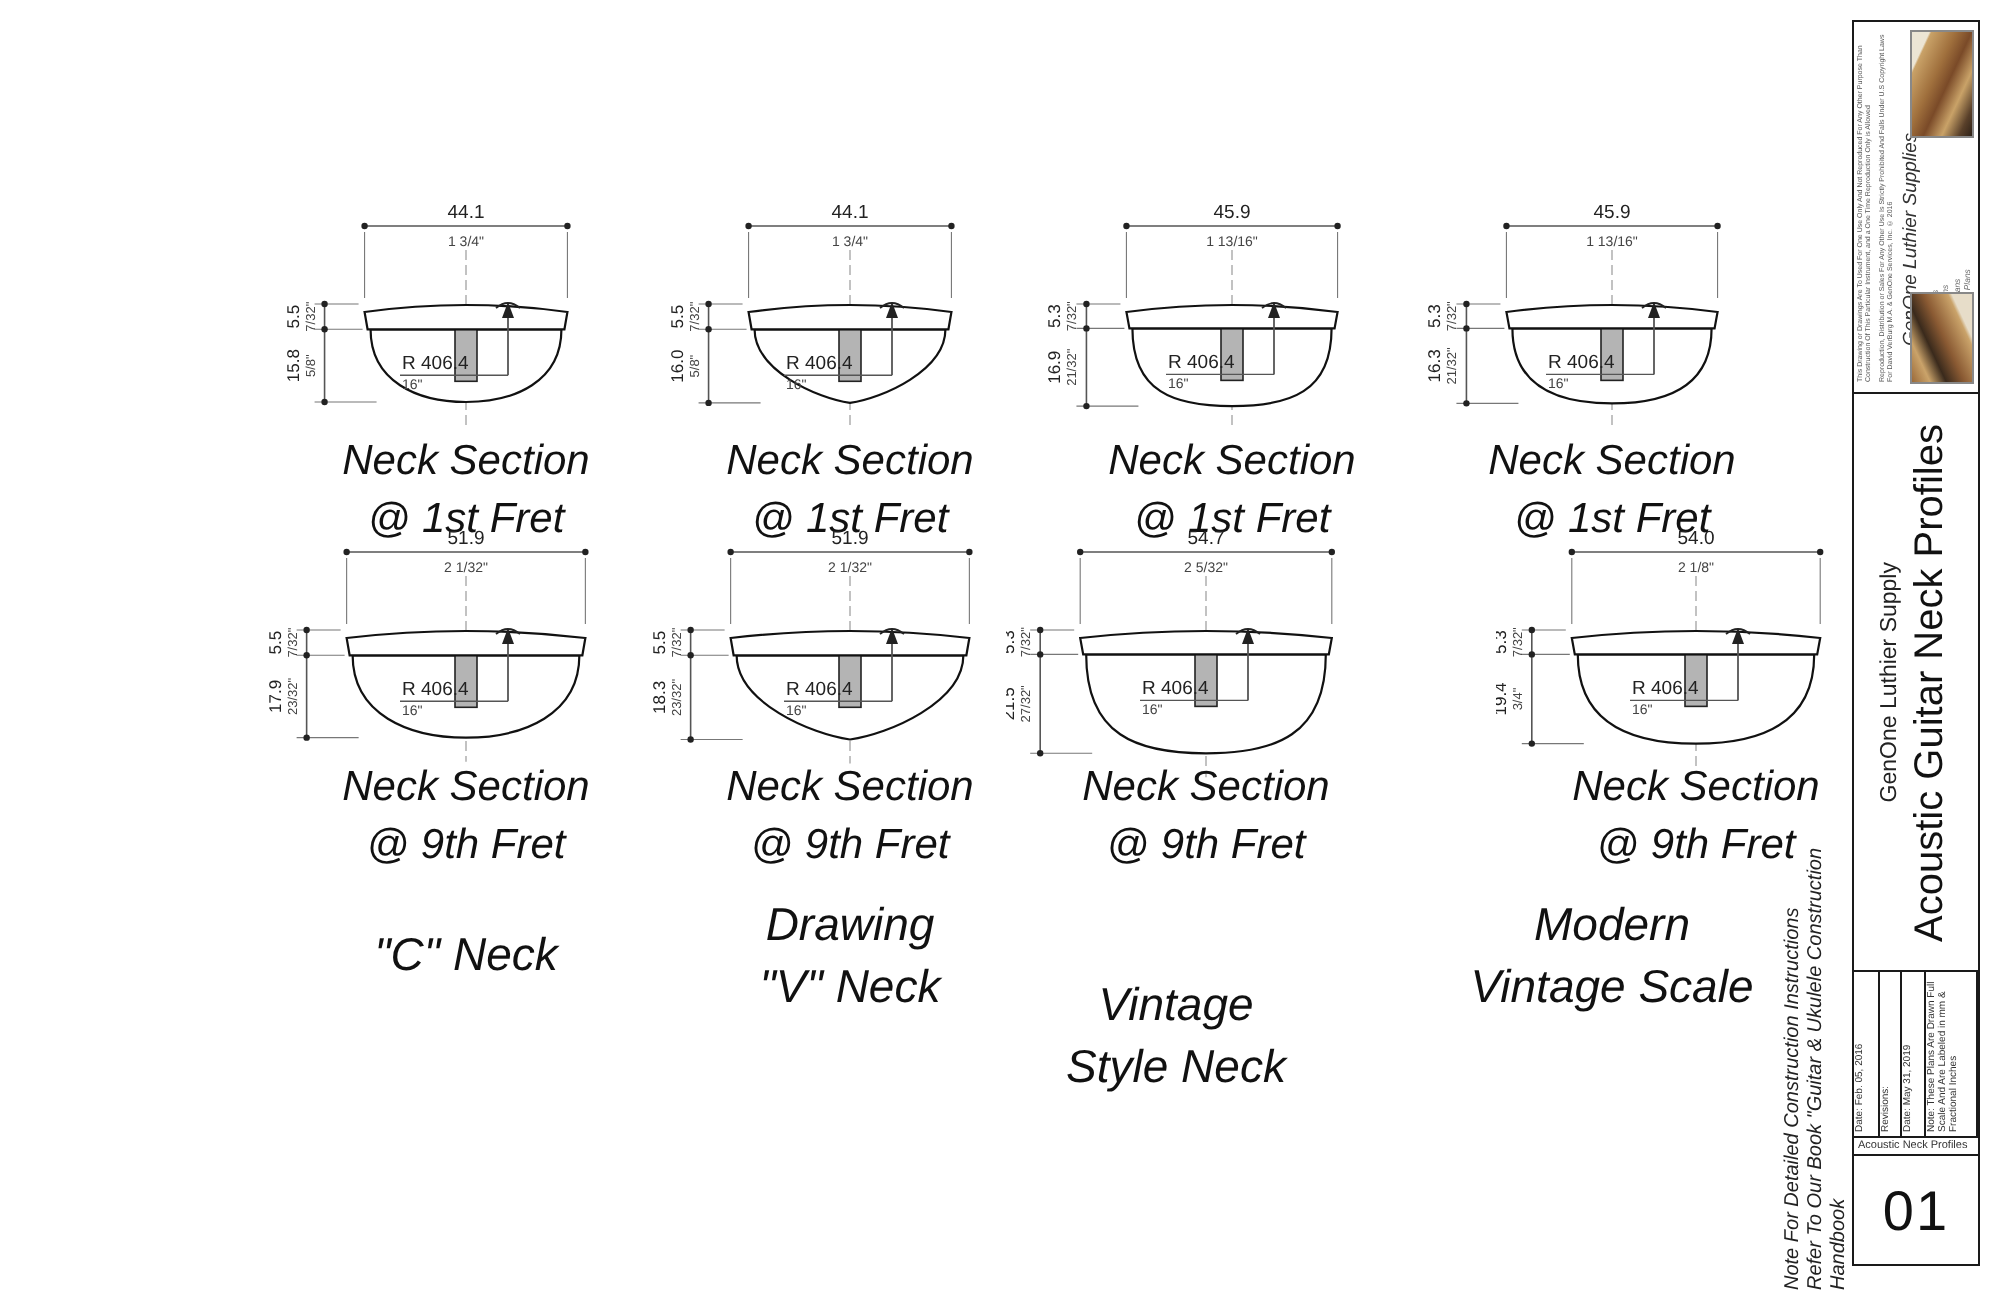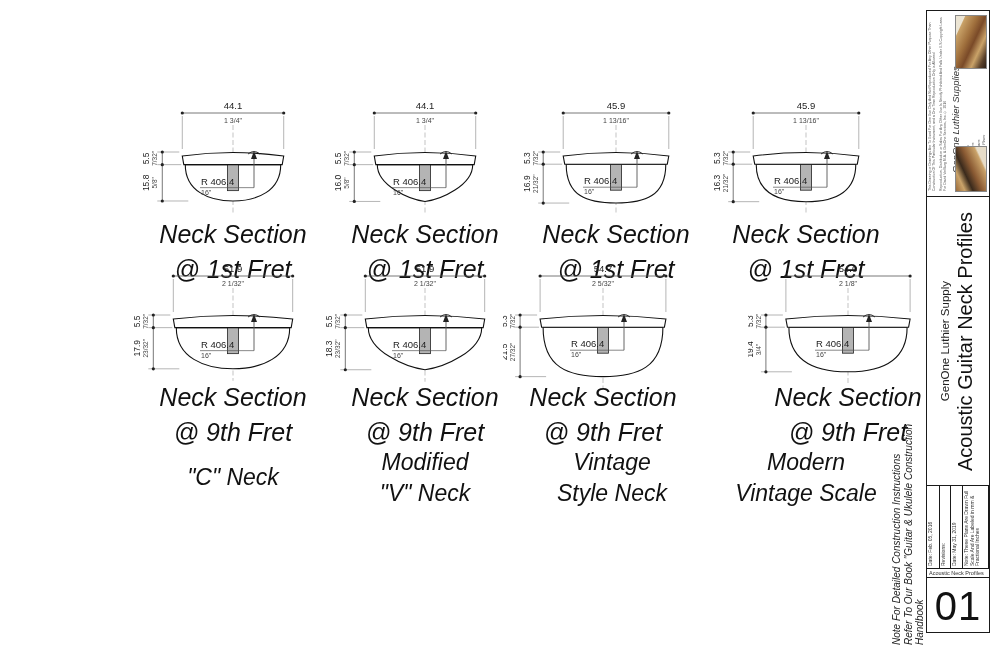--- a/index.html
+++ b/index.html
@@ -5,21 +5,21 @@
   html,body{margin:0;padding:0;}
   body{
     width:1000px;height:647px;background:#ffffff;position:relative;overflow:hidden;
     font-family:"Liberation Sans", sans-serif;color:#111;
   }
   #drawing-area{position:absolute;left:0;top:0;width:905px;height:647px;}
   .cell{position:absolute;width:200px;height:152px;}
   .cell svg{position:absolute;left:0;top:0;}
   .caption{
     position:absolute;width:200px;height:58px;text-align:center;
-    font-style:italic;font-size:25px;line-height:1.38;color:#111;
+    font-style:italic;font-size:21px;line-height:1.38;color:#111;
   }
   .profile-label{
     position:absolute;width:200px;height:72px;top:442px;
     display:flex;flex-direction:column;justify-content:center;align-items:center;
     font-style:italic;font-size:23px;line-height:1.35;color:#111;
     white-space:pre-line;text-align:center;
   }
   
   .vtext{writing-mode:vertical-rl;transform:rotate(180deg);white-space:pre-line;}
   
@@ -46,21 +46,21 @@
     display:flex;align-items:center;justify-content:center;gap:3px;}
   .tb-company{font-size:11.5px;color:#222;}
   .tb-sheet-title{font-size:20px;color:#111;}
   .tb-fields{height:82px;border-bottom:1px solid #1a1a1a;display:flex;}
   .field{border-right:1px solid #1a1a1a;box-sizing:border-box;padding:2px 1px;overflow:hidden;}
   .field .vtext{font-size:5px;line-height:5.5px;color:#333;height:100%;}
   .f1{width:13px;}.f2{width:11px;}.f3{width:13px;}.f4{width:26px;}
   .tb-bottom{height:65px;display:flex;flex-direction:column;}
   .tb-sheet-label{font-size:5.5px;color:#333;padding:1px 2px;border-bottom:1px solid #1a1a1a;}
   .tb-number{flex:1;display:flex;align-items:center;justify-content:center;
-    font-size:40px;color:#111;letter-spacing:1px;}
+    font-size:28px;color:#111;letter-spacing:1px;}
   #side-note{
     position:absolute;left:891px;bottom:2px;height:292px;width:36px;
     font-style:italic;font-size:10px;line-height:11.5px;color:#222;
   }
 </style>
 </head>
 <body>
 
 <div id="drawing-area">
 
@@ -460,23 +460,23 @@
         </g>
       </svg>
       <div class="caption" style="top: 122px;">
         <div>Neck Section</div>
         <div>@ 9th Fret</div>
       </div>
     </div>
   </div>
 
 <div class="profile-label" style="left:133px;">"C" Neck</div>
-<div class="profile-label" style="left:325px;">Modified
+<div class="profile-label" style="left:325px;">Drawing
 "V" Neck</div>
-<div class="profile-label" style="left:512px;">Vintage
+<div class="profile-label" style="left:488px;margin-top:40px;">Vintage
 Style Neck</div>
 <div class="profile-label" style="left:706px;">Modern
 Vintage Scale</div>
 
 <div id="side-note" class="vtext">Note For Detailed Construction Instructions
 Refer To Our Book "Guitar &amp; Ukulele Construction
 Handbook</div>
 
 <aside id="title-block">
   <div class="tb-logo">

